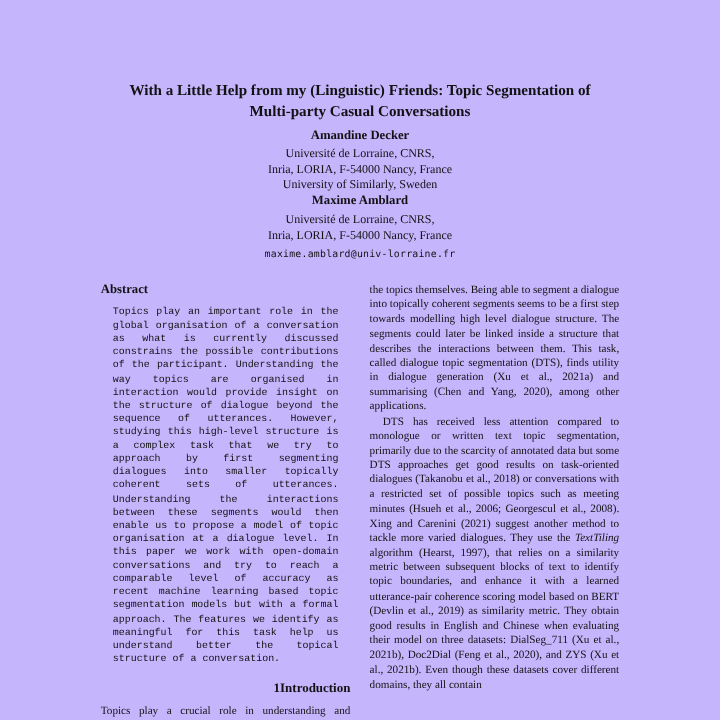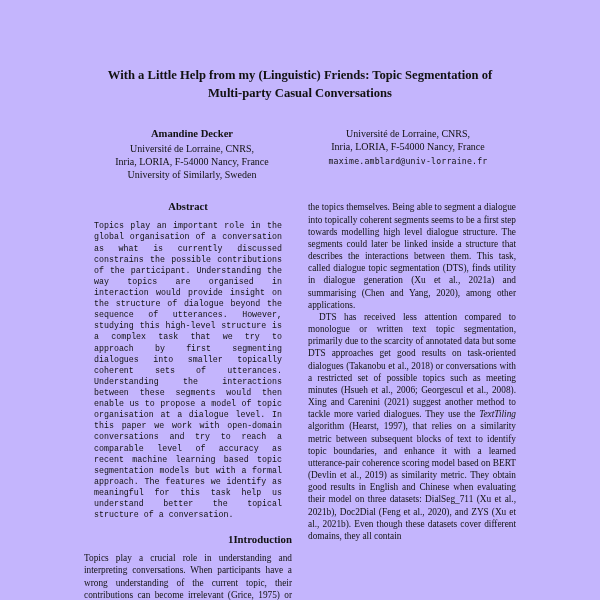--- a/index.html
+++ b/index.html
@@ -16,39 +16,40 @@
   }
   .title {
     font-size: 12.6px;
     font-weight: bold;
     text-align: center;
     line-height: 1.45;
     padding: 0 6px;
   }
   .authors {
     display: flex;
-    margin-top: 24px;
+    margin-top: 4px;
+    flex-direction: column;
   }
   .author { flex: 1; text-align: center; }
   .author-name { font-weight: bold; font-size: 10.6px; line-height: 1.35; margin-bottom: 1px; }
   .affil { font-size: 10px; line-height: 1.32; }
   .email {
     font-family: "DejaVu Sans Mono", "Liberation Mono", monospace;
     font-size: 8.2px;
     margin-top: 3px;
     letter-spacing: 0.2px;
   }
   .columns {
     display: flex;
     gap: 16px;
     margin-top: 20px;
   }
   .col { flex: 1; min-width: 0; }
   .abstract-heading {
-    text-align: center;
+    text-align: left;
     font-weight: bold;
     font-size: 10.6px;
     margin-bottom: 8px;
   }
   .abstract-text {
     font-size: 8.3px;
     line-height: 1.34;
     text-align: justify;
     padding: 0 10px;
     font-family: Liberation Mono, monospace;
@@ -77,20 +78,21 @@
   <h1 class="title">With a Little Help from my (Linguistic) Friends: Topic Segmentation of Multi-party Casual Conversations</h1>
 
   <div class="authors">
     <div class="author">
       <div class="author-name">Amandine Decker</div>
       <div class="affil">Université de Lorraine, CNRS,</div>
       <div class="affil">Inria, LORIA, F-54000 Nancy, France</div>
       <div class="affil">University of Similarly, Sweden</div>
     </div>
     <div class="author">
+      <div class="author-name">Maxime Amblard</div>
       <div class="affil">Université de Lorraine, CNRS,</div>
       <div class="affil">Inria, LORIA, F-54000 Nancy, France</div>
       <div class="email">maxime.amblard@univ-lorraine.fr</div>
     </div>
   </div>
 
   <div class="columns">
 
     <div class="col">
       <div class="abstract-heading">Abstract</div>

